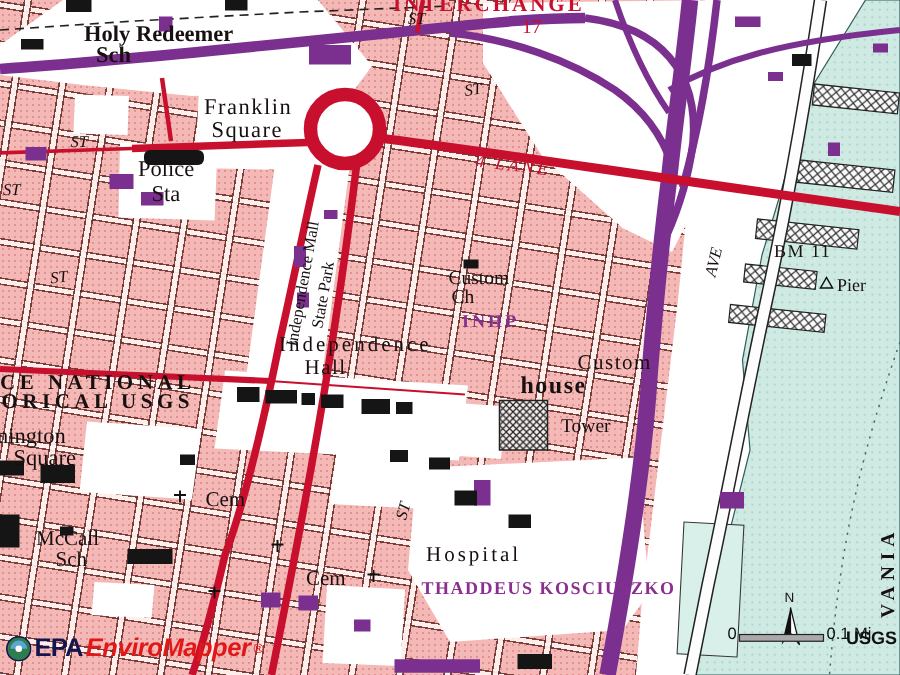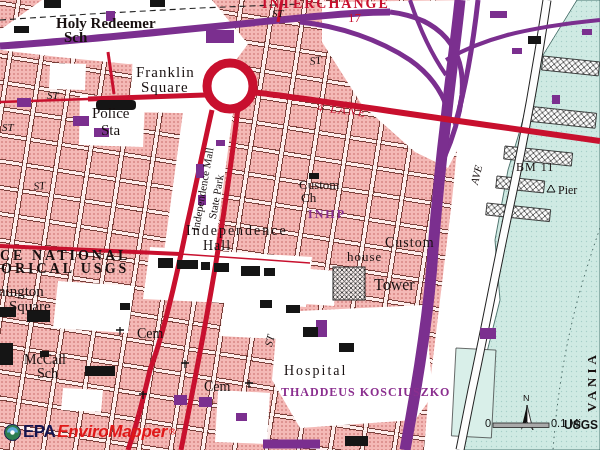--- a/index.html
+++ b/index.html
@@ -220,22 +220,22 @@
     <span class="lbl" style="left:186px;top:224px;font-size:14px;letter-spacing:2px;">Independence</span>
     <span class="lbl" style="left:203px;top:239px;font-size:14px;letter-spacing:1px;">Hall</span>
 
     <span class="lbl b" style="left:0px;top:249px;font-size:14px;letter-spacing:3px;">CE NATIONAL</span>
     <span class="lbl b" style="left:1px;top:262px;font-size:14px;letter-spacing:3px;">ORICAL USGS</span>
 
     <span class="lbl" style="left:-2px;top:284px;font-size:15px;">nington</span>
     <span class="lbl" style="left:9px;top:299px;font-size:15px;">Square</span>
 
     <span class="lbl" style="left:344px;top:236px;font-size:14px;letter-spacing:1px;margin-left:41px;">Custom</span>
-    <span class="lbl" style="left:347px;top:250px;font-size:13px;letter-spacing:1px;">house</span>
-    <span class="lbl" style="left:374px;top:277px;font-size:16px;">Tower</span>
+    <span class="lbl" style="left:347px;top:250px;font-size:16px;letter-spacing:1px;font-weight:bold;">house</span>
+    <span class="lbl" style="left:374px;top:277px;font-size:13px;">Tower</span>
 
     <span class="lbl" style="left:24px;top:353px;font-size:14px;">McCall</span>
     <span class="lbl" style="left:37px;top:367px;font-size:14px;">Sch</span>
 
     <span class="lbl" style="left:137px;top:327px;font-size:14px;">Cem</span>
     <span class="lbl" style="left:204px;top:380px;font-size:14px;">Cem</span>
 
     <span class="lbl" style="left:284px;top:364px;font-size:14px;letter-spacing:2px;">Hospital</span>
 
     <span class="lbl b purple" style="left:281px;top:386px;font-size:12px;letter-spacing:1px;">THADDEUS KOSCIUSZKO</span>

